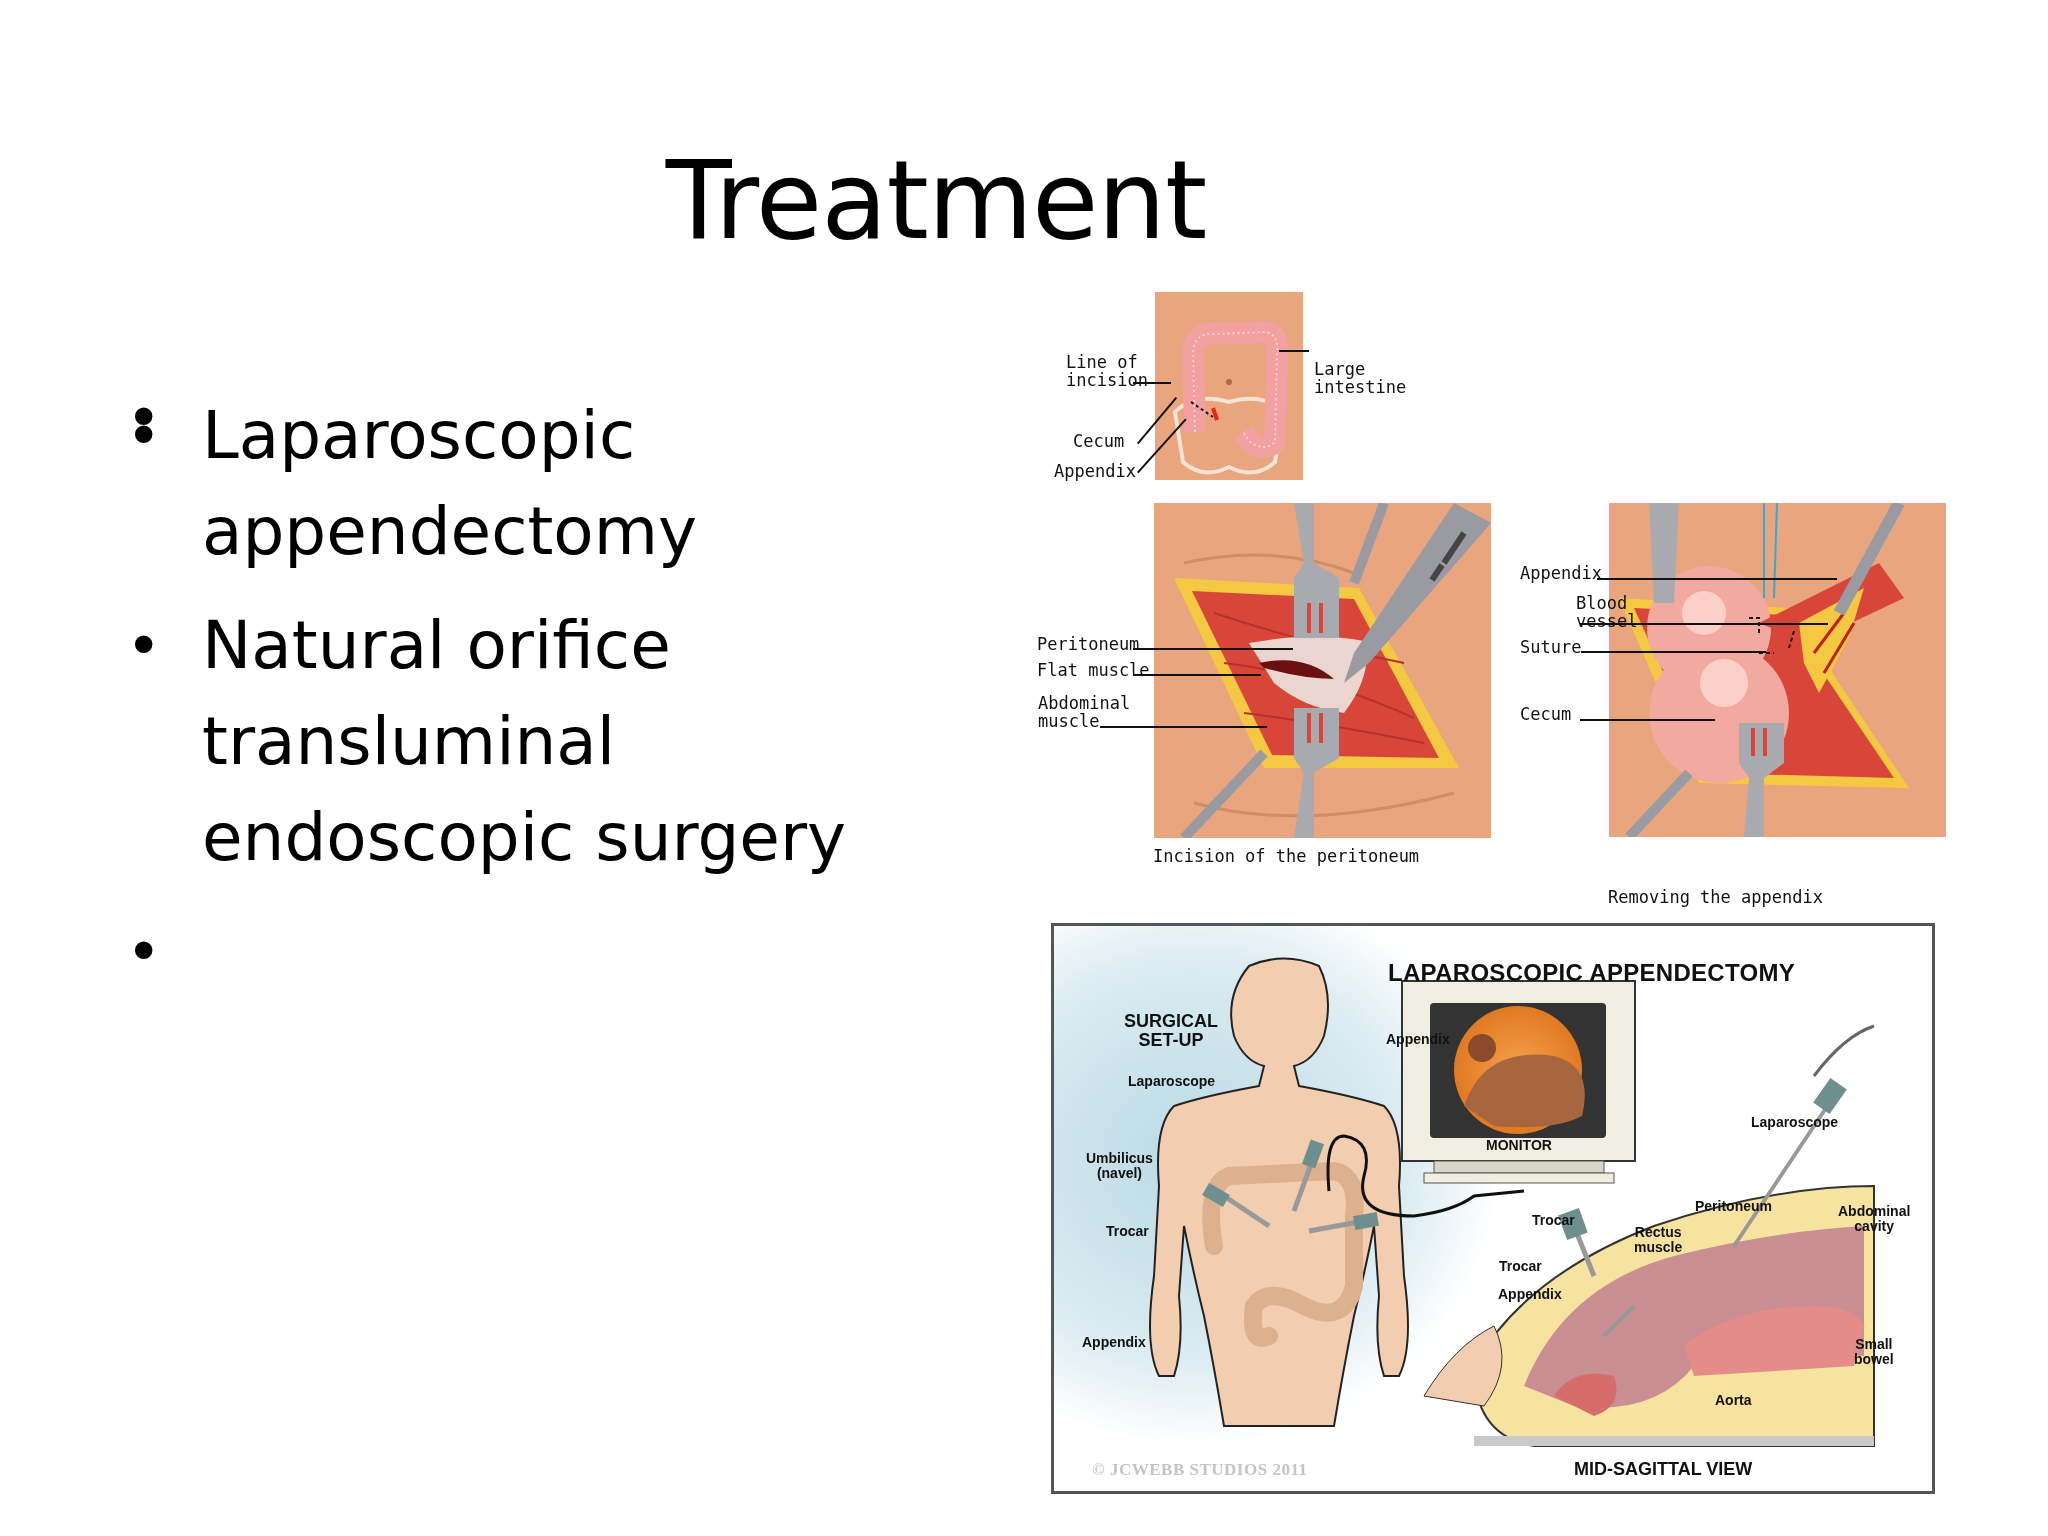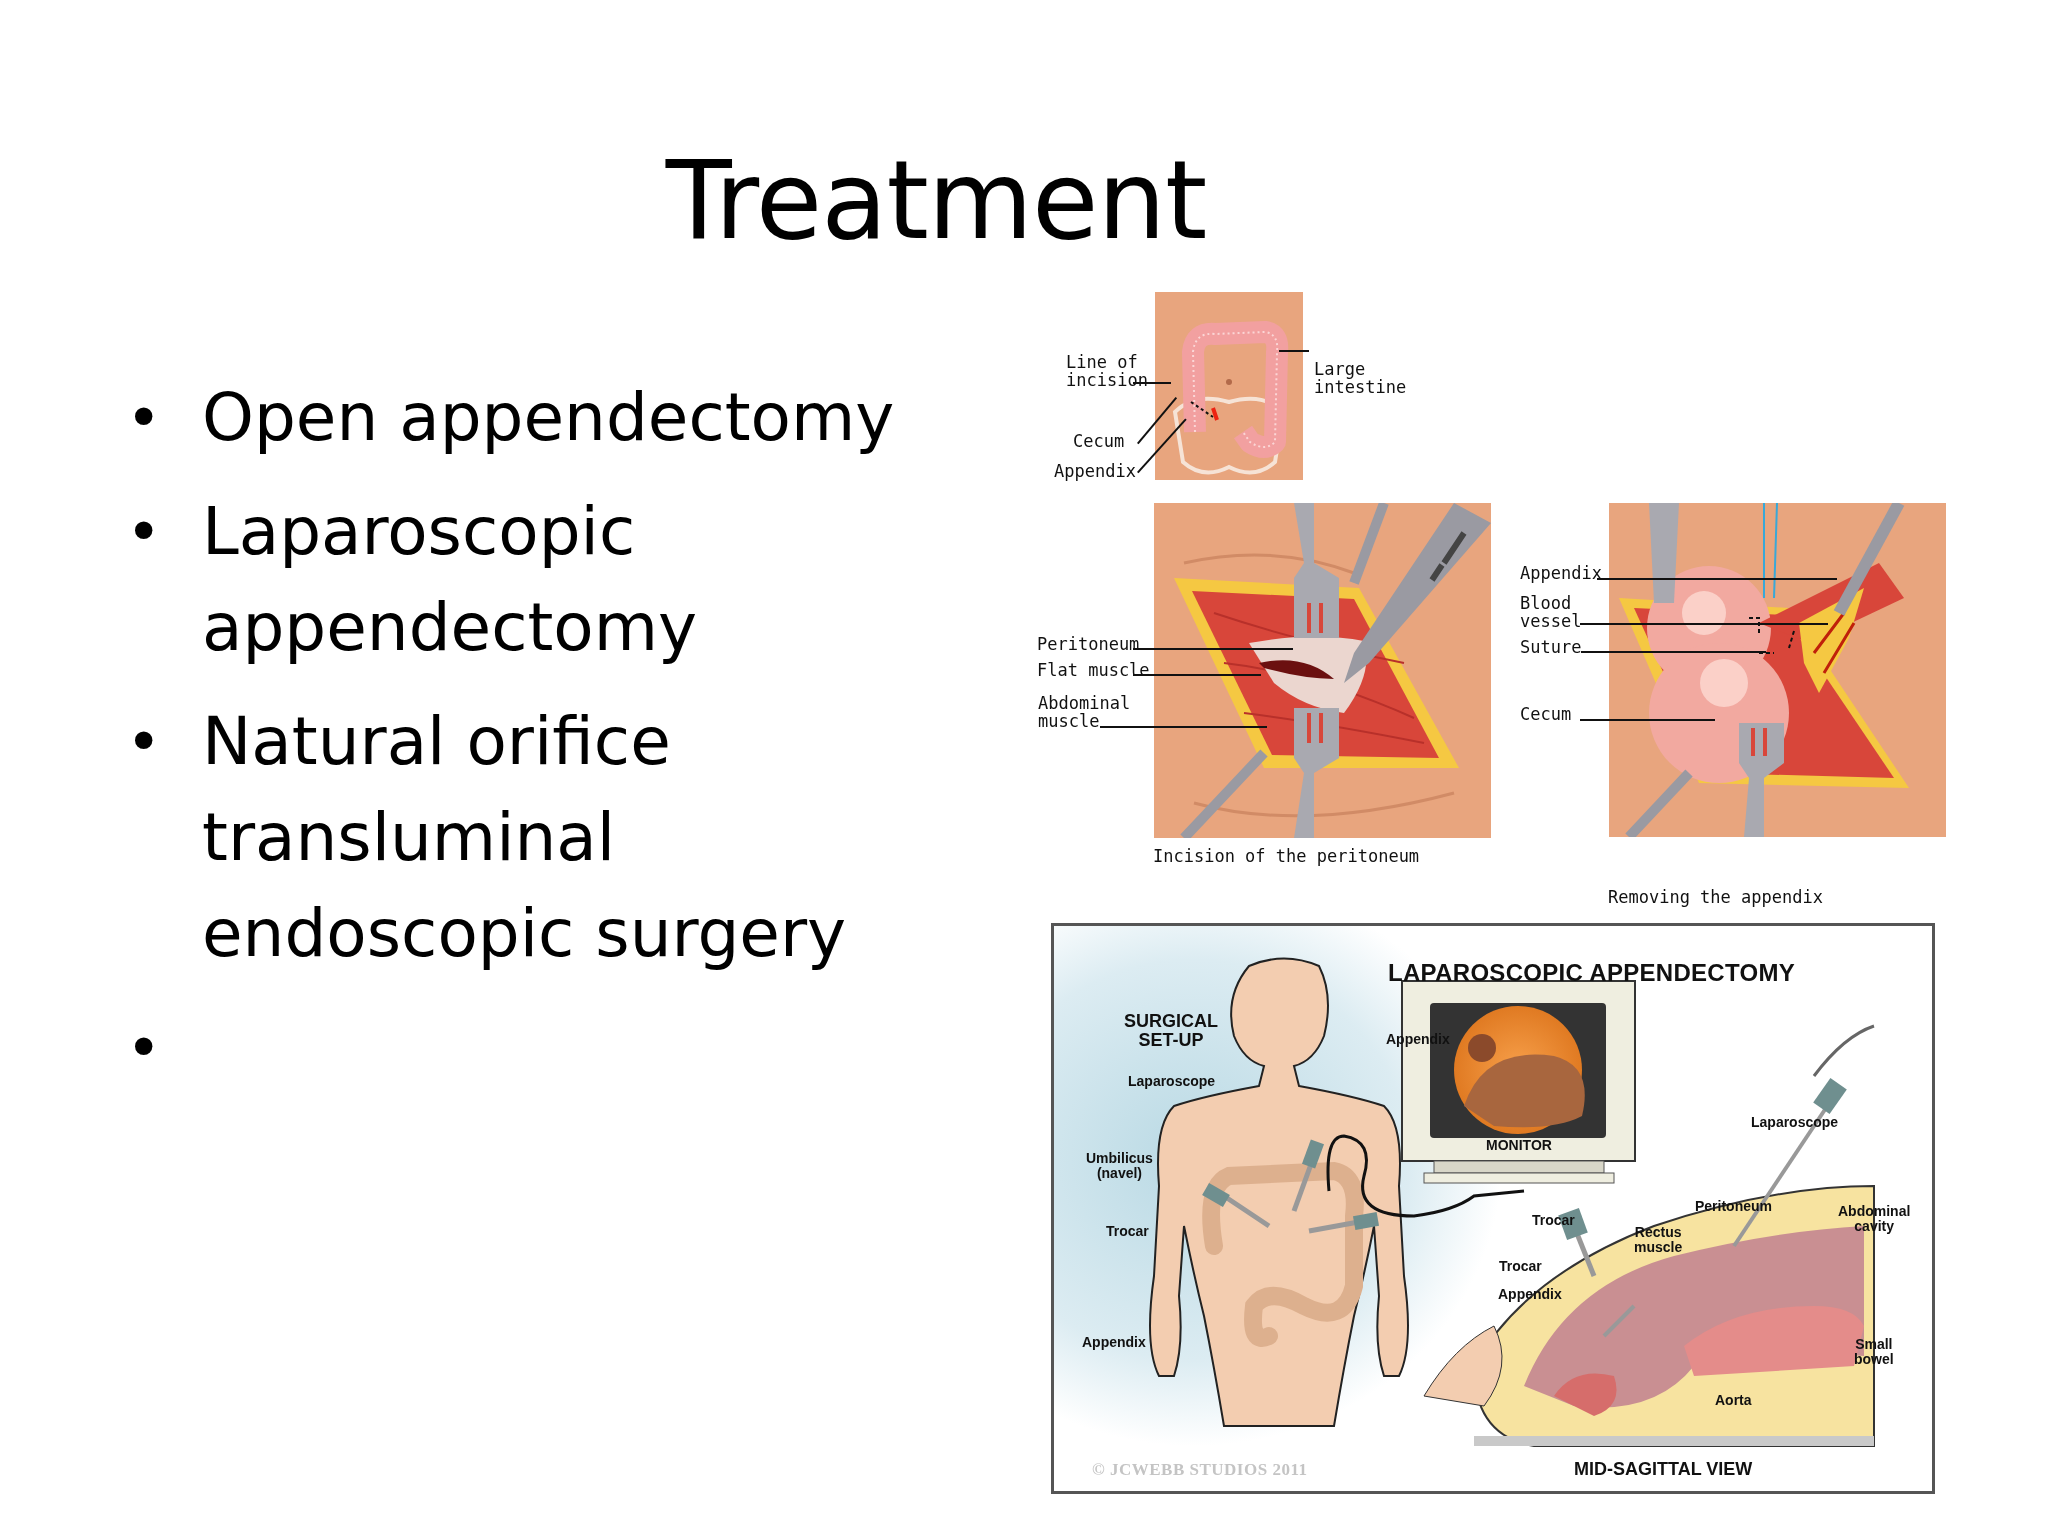--- a/index.html
+++ b/index.html
@@ -21,21 +21,21 @@
     .caption { position:absolute; font-family:"DejaVu Sans Mono", monospace; font-size:17px; color:#111; white-space:nowrap; }
     .leader { position:absolute; height:2px; background:#111; }
     .thin { position:absolute; height:1px; background:#333; transform-origin:0 0; }
   </style>
 </head>
 <body>
 
 <div class="slide-title">Treatment</div>
 
 <ul class="bullets">
-  <li><span class="dot">•</span><span class="btxt">Open appendectomy</span></li>
+  <li><span class="dot">•</span></li>
   <li><span class="dot">•</span><span class="btxt">Laparoscopic
 appendectomy</span></li>
   <li><span class="dot">•</span><span class="btxt">Natural orifice
 transluminal
 endoscopic surgery</span></li>
   <li><span class="dot">•</span></li>
 </ul>
 
 <div>
 
@@ -120,21 +120,21 @@
       <path d="M40 0 L70 0 L65 100 L45 100 Z" fill="#A9A9B0"></path>
       <path d="M290 0 L230 110" stroke="#9a9aa2" stroke-width="12"></path>
       <path d="M135 334 L155 334 L155 275 L175 260 L175 220 L130 220 L130 260 L140 275 Z" fill="#A9A9B0"></path>
       <rect x="142" y="225" width="4" height="28" fill="#D8463A"></rect>
         <rect x="154" y="225" width="4" height="28" fill="#D8463A"></rect>
       <path d="M80 270 L20 334" stroke="#9a9aa2" stroke-width="10"></path>
     </svg>
   </div>
   <div class="lbl" style="left:1520px;top:564px;">Appendix</div>
   <div class="leader" style="left:1597px;top:578px;width:240px;"></div>
-  <div class="lbl" style="left:1520px;top:594px;">Blood
+  <div class="lbl" style="left:1576px;top:594px;">Blood
 vessel</div>
   <div class="leader" style="left:1580px;top:623px;width:248px;"></div>
   <div class="lbl" style="left:1520px;top:638px;">Suture</div>
   <div class="leader" style="left:1581px;top:651px;width:185px;"></div>
   <div class="lbl" style="left:1520px;top:705px;">Cecum</div>
   <div class="leader" style="left:1580px;top:719px;width:135px;"></div>
   <div class="caption" style="left:1608px;top:887px;">Removing the appendix</div>
 </div>
 
 <div class="abs" style="left:1051px;top:923px;width:884px;height:571px;border:3px solid #555;box-sizing:border-box;background:#fff;overflow:hidden;">

